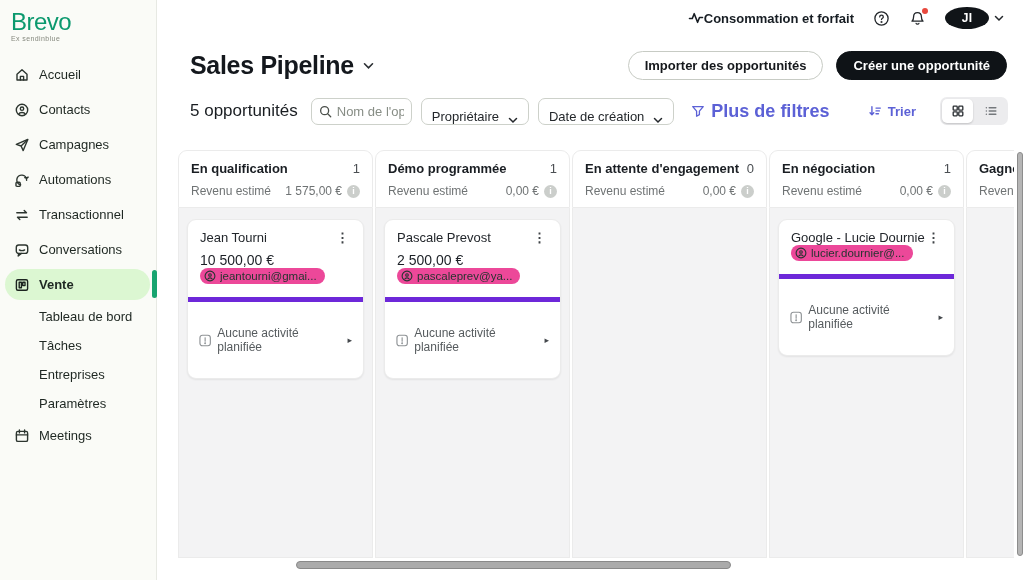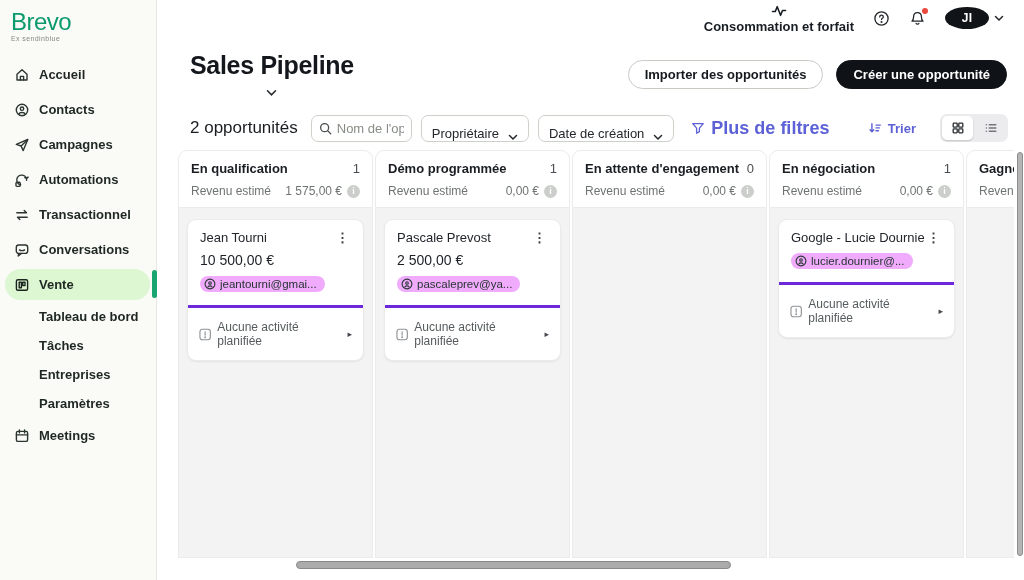--- a/index.html
+++ b/index.html
@@ -9,42 +9,42 @@
 
   
   .sidebar { width:157px; min-width:157px; background:#fafbf7; border-right:1px solid #e7e9e3; position:relative; }
   .logo-block { padding:9px 0 0 11px; }
   .logo { color:#0b996e; font-size:24px; font-weight:400; letter-spacing:-0.5px; line-height:1.05; }
   .sublogo { font-size:7px; color:#86897f; letter-spacing:0.4px; margin-top:1px; }
   .nav { margin-top:15px; }
   .nav-item { position:relative; display:flex; align-items:center; height:35px; padding-left:13px;
     font-size:13px; color:#1e2722; cursor:pointer; }
   .nav-item .nicon { width:17px; height:17px; margin-right:9px; display:flex; align-items:center; justify-content:center; z-index:1; }
-  .nav-item .nav-label { z-index:1; white-space:nowrap;font-weight:bold; }
+  .nav-item .nav-label { z-index:1; white-space:nowrap; }
   .nav-item.sub { height:29px; padding-left:39px; }
   .nav-item.active { font-weight:700; }
   .nav-item.active .pill { position:absolute; left:5px; right:6px; top:2px; bottom:2px;
     background:#dcf7d2; border-radius:16px; }
   .nav-item.active .active-bar { position:absolute; right:-1px; top:3px; height:28px; width:5px;
     background:#18a470; border-radius:3px; z-index:2; }
 
   
   .main { flex:1; position:relative; background:#fff; overflow:hidden; }
 
   .topbar { height:36px; display:flex; align-items:center; justify-content:flex-end; gap:19px; padding-right:20px; }
-  .consumption { display:flex; align-items:center; gap:0; font-size:13px; font-weight:700; color:#171d23; cursor:pointer;flex-direction:column; }
+  .consumption { display:flex; align-items:center; gap:0; font-size:13px; font-weight:700; color:#171d23; cursor:pointer; }
   .icon-btn { display:flex; align-items:center; cursor:pointer; position:relative; }
   .bell-dot { position:absolute; top:-2px; right:-2px; width:6px; height:6px; border-radius:50%; background:#e8483d; }
   .avatar-wrap { display:flex; align-items:center; gap:5px; cursor:pointer; }
   .avatar { width:44px; height:22px; border-radius:50%; background:#101418; color:#fff;
     font-size:12px; font-weight:700; display:flex; align-items:center; justify-content:center; letter-spacing:0.3px;text-align:right; }
 
   .page-header { display:flex; align-items:center; padding:15px 17px 0 33px; }
   .page-title { font-size:25px; font-weight:600; color:#14181d; letter-spacing:-0.3px;
-    display:flex; align-items:center; gap:9px; cursor:pointer;flex-direction:column; }
+    display:flex; align-items:center; gap:9px; cursor:pointer; }
   .header-buttons { margin-left:auto; display:flex; gap:13px; }
   .btn { height:29px; border-radius:15px; font-size:13px; font-weight:700; padding:0 16px;
     display:flex; align-items:center; cursor:pointer; white-space:nowrap; }
   .btn-outline { background:#fff; border:1px solid #c7cbc4; color:#15181c; }
   .btn-dark { background:#0f1317; border:1px solid #0f1317; color:#fff; }
 
   .filter-row { display:flex; align-items:center; margin:17px 16px 0 33px; gap:9px; }
   .opp-count { font-size:17px; font-weight:500; color:#191d21; margin-right:4px; white-space:nowrap; }
   .search-box { width:101px; height:27px; border:1px solid #cdd1ca; border-radius:7px;
     display:flex; align-items:center; padding:0 7px; gap:5px; background:#fff; }
@@ -74,24 +74,24 @@
   .rev-right { display:flex; align-items:center; gap:5px; white-space:nowrap; }
   .info-dot { width:13px; height:13px; border-radius:50%; background:#cbcecb; color:#fff;
     font-size:9px; font-weight:700; display:flex; align-items:center; justify-content:center; cursor:pointer; }
   .col-body { flex:1; background:#f3f3f4; border:1px solid #ebebeb; border-top:none; padding:11px 8px; }
   .card { background:#fff; border:1px solid #ebebeb; border-radius:9px; box-shadow:0 1px 2px rgba(0,0,0,0.07); cursor:pointer; }
   .card-main { padding:10px 12px 11px; }
   .card-name-row { display:flex; justify-content:space-between; align-items:flex-start; }
   .card-name { font-size:13px; color:#22262b; white-space:nowrap; overflow:hidden; }
   .kebab { font-size:13px; font-weight:700; color:#3f4347; line-height:1; padding:1px 2px; cursor:pointer; }
   .card-amount { font-size:14px; color:#1c2026; margin-top:7px; }
-  .chip { display:inline-flex; align-items:flex-start; gap:4px; background:#f0abfc; border-radius:10px;
-    padding:2px 8px 2px 4px; font-size:11.5px; color:#263430; margin-top:8px; max-width:100%; cursor:pointer; }
+  .chip { display:inline-flex; align-items:flex-start; gap:4px; background:#ec4899; border-radius:10px;
+    padding:2px 8px 2px 4px; font-size:11.5px; color:#263430; max-width:100%; cursor:pointer; }
   .chip span { white-space:nowrap; overflow:hidden; }
-  .card-footer { border-top:3px solid #6d28d9; padding:12px 11px; display:flex; align-items:center;
+  .card-footer { border-top:5px solid #6d28d9; padding:24px 11px; display:flex; align-items:center;
     gap:6px; font-size:12px; color:#565b5e; cursor:pointer; }
   .arrow-right { font-size:9px; color:#44484c; margin-left:2px; }
 
   
   .vscroll { position:absolute; right:1px; top:152px; width:6px; height:404px;
     background:#b5b5b5; border:1px solid #8d8d8d; border-radius:4px; cursor:pointer; }
   .hscroll { position:absolute; left:139px; top:561px; width:435px; height:8px;
     background:#ababab; border:1px solid #898989; border-radius:5px; cursor:pointer; }
 
   svg { display:block; }
@@ -237,21 +237,21 @@
             <path d="M1.5 1.8 L5.5 5.8 L9.5 1.8"></path>
           </svg>
       </div>
       <div class="header-buttons">
         <button class="btn btn-outline">Importer des opportunités</button>
         <button class="btn btn-dark">Créer une opportunité</button>
       </div>
     </div>
 
     <div class="filter-row">
-      <span class="opp-count">2 opportunités</span>
+      <span class="opp-count">5 opportunités</span>
       <div class="search-box">
         <svg width="13" height="13" viewBox="0 0 15 15" fill="none" stroke="#4a4f4a" stroke-width="1.5" stroke-linecap="round">
             <circle cx="6.5" cy="6.5" r="4.6"></circle>
             <path d="M10.2 10.2 L13.5 13.5"></path>
           </svg>
         <input type="text" placeholder="Nom de l'opportunité" style="">
       </div>
       <div class="select">
         <span>Propriétaire</span>
         <svg width="10" height="7" viewBox="0 0 10 7" fill="none" stroke="#23272b" stroke-width="1.5" stroke-linecap="round">

